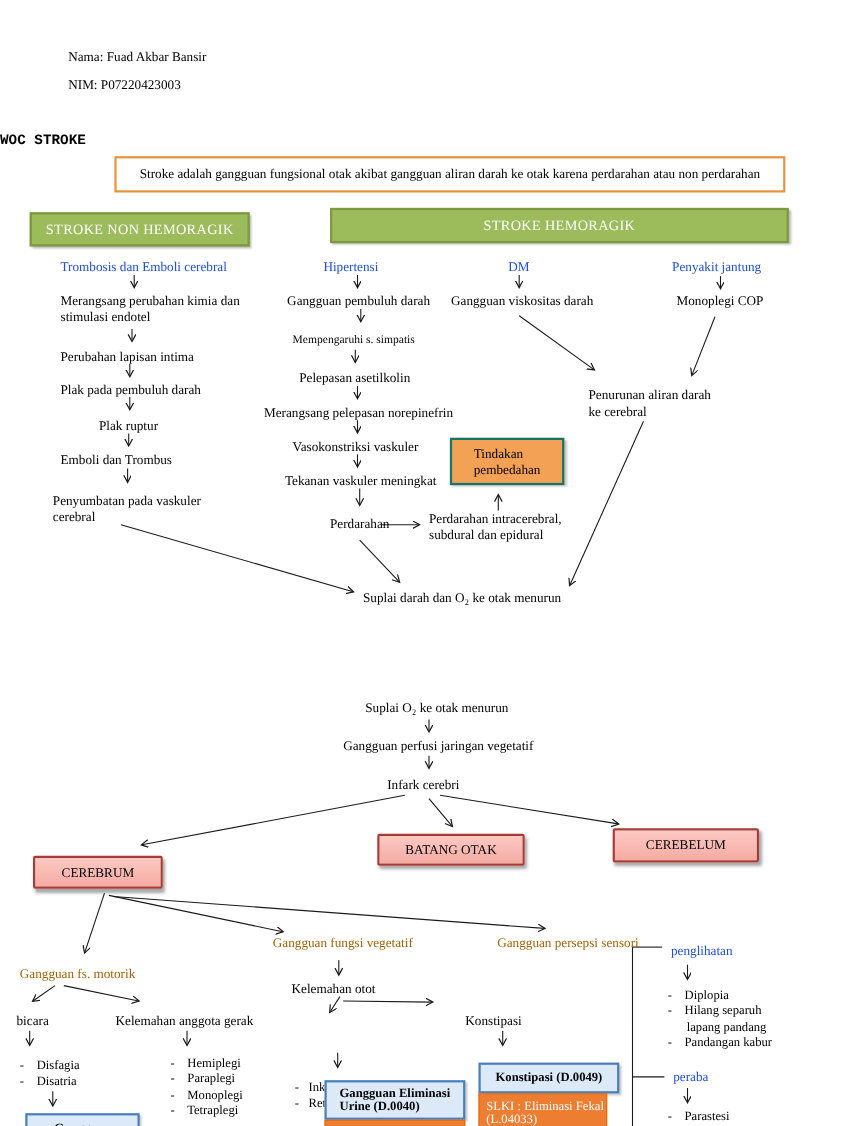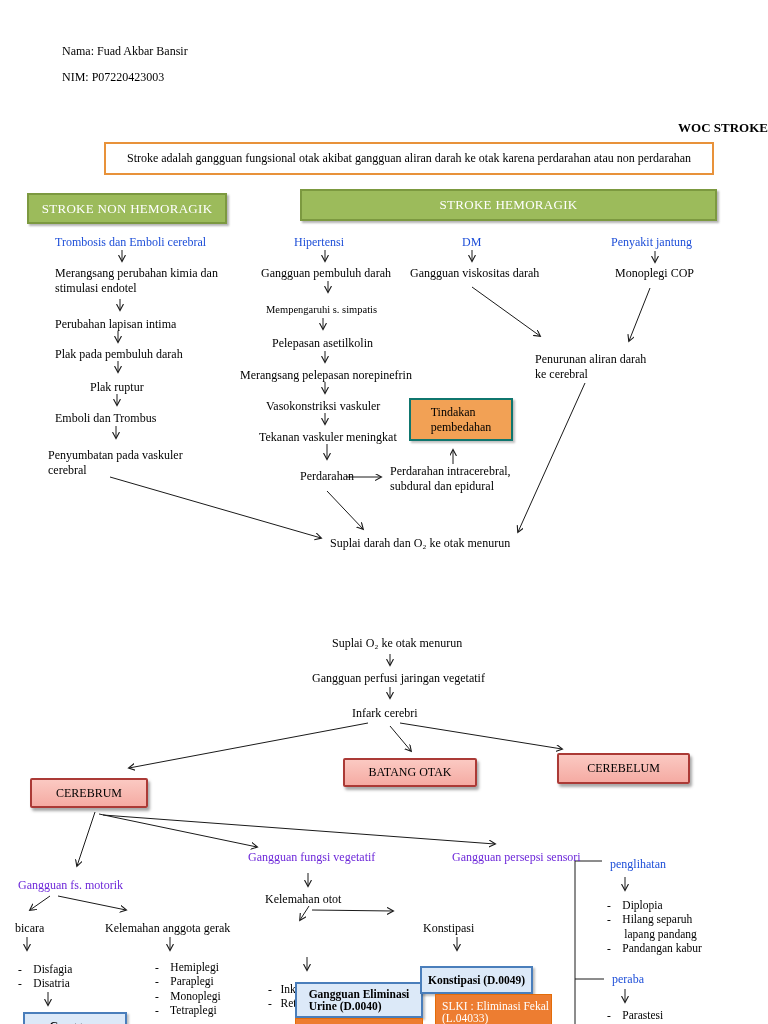--- a/index.html
+++ b/index.html
@@ -2,22 +2,22 @@
 <html><head>
 <meta charset="utf-8">
 <style>
   html,body{margin:0;padding:0;background:#fff;}
   .page{position:relative;width:768px;height:1024px;background:#ffffff;overflow:hidden;
         font-family:"Liberation Serif",serif;color:#000;}
   .t{position:absolute;font-size:12px;line-height:1.25;white-space:pre;}
   .small{font-size:10.5px;text-align:center;}
   .tiny{font-size:11.5px;}
   .red{color:#1d4ed8;}
-  .green{color:#6d28d9;}
-  .title{left:0;top:120px;width:768px;text-align:right;font-weight:bold;font-size:13px;white-space:normal;}
+  .green{color:#a16207;}
+  .title{left:0;top:120px;width:768px;text-align:left;font-weight:bold;font-size:13px;white-space:normal;font-family:Liberation Mono, monospace;}
   .box{position:absolute;box-sizing:border-box;display:flex;align-items:center;justify-content:center;
        text-align:left;white-space:pre;}
   .def{border:2px solid #e8923a;font-size:12px;}
   .ghead{background:#9cbb5b;border:2px solid #7c9940;color:#fff;font-size:13px;letter-spacing:.3px;
          box-shadow:2px 2px 2px rgba(0,0,0,.3);}
   .pink{background:linear-gradient(#fbc9c2,#f5aba3);border:2px solid #ab3a36;font-size:12px;border-radius:2px;
         box-shadow:2px 3px 3px rgba(0,0,0,.35);}
   .obox{background:#f2a155;border:2px solid #0f766e;font-size:12px;box-shadow:2px 2px 2px rgba(0,0,0,.25);}
   .blue{background:#dce9f8;border:2px solid #4a7ebb;font-weight:bold;font-size:11.5px;
         box-shadow:2px 2px 2px rgba(0,0,0,.25);}
@@ -151,21 +151,21 @@
 -    Tetraplegi</div>
   <div class="box blue" style="left:23px;top:1012px;width:104px;height:40px;align-items:flex-start;padding-top:6px">Gangguan</div>
 
   <div class="t" style="left:265px;top:892px">Kelemahan otot</div>
   <div class="t tiny" style="left:268px;top:982px">-   Inkontinensia urin
 -   Retensi Urine</div>
   <div class="t" style="left:423px;top:921px">Konstipasi</div>
   <div class="box blue" style="left:295px;top:982px;width:128px;height:36px">Gangguan Eliminasi
 Urine (D.0040)</div>
   <div class="box slki" style="left:295px;top:1018px;width:128px;height:34px">SLKI : Eliminasi Urine</div>
-  <div class="box blue" style="left:420px;top:966px;width:113px;height:28px">Konstipasi (D.0049)</div>
+  <div class="box blue" style="left:435px;top:966px;width:128px;height:28px">Konstipasi (D.0049)</div>
   <div class="box slki" style="left:435px;top:994px;width:117px;height:44px">SLKI : Eliminasi Fekal
 (L.04033)</div>
 
   <div class="t red" style="left:610px;top:857px">penglihatan</div>
   <div class="t tiny" style="left:607px;top:898px">-    Diplopia
 -    Hilang separuh
       lapang pandang
 -    Pandangan kabur</div>
   <div class="t red" style="left:612px;top:972px">peraba</div>
   <div class="t tiny" style="left:607px;top:1008px">-    Parastesi</div>

